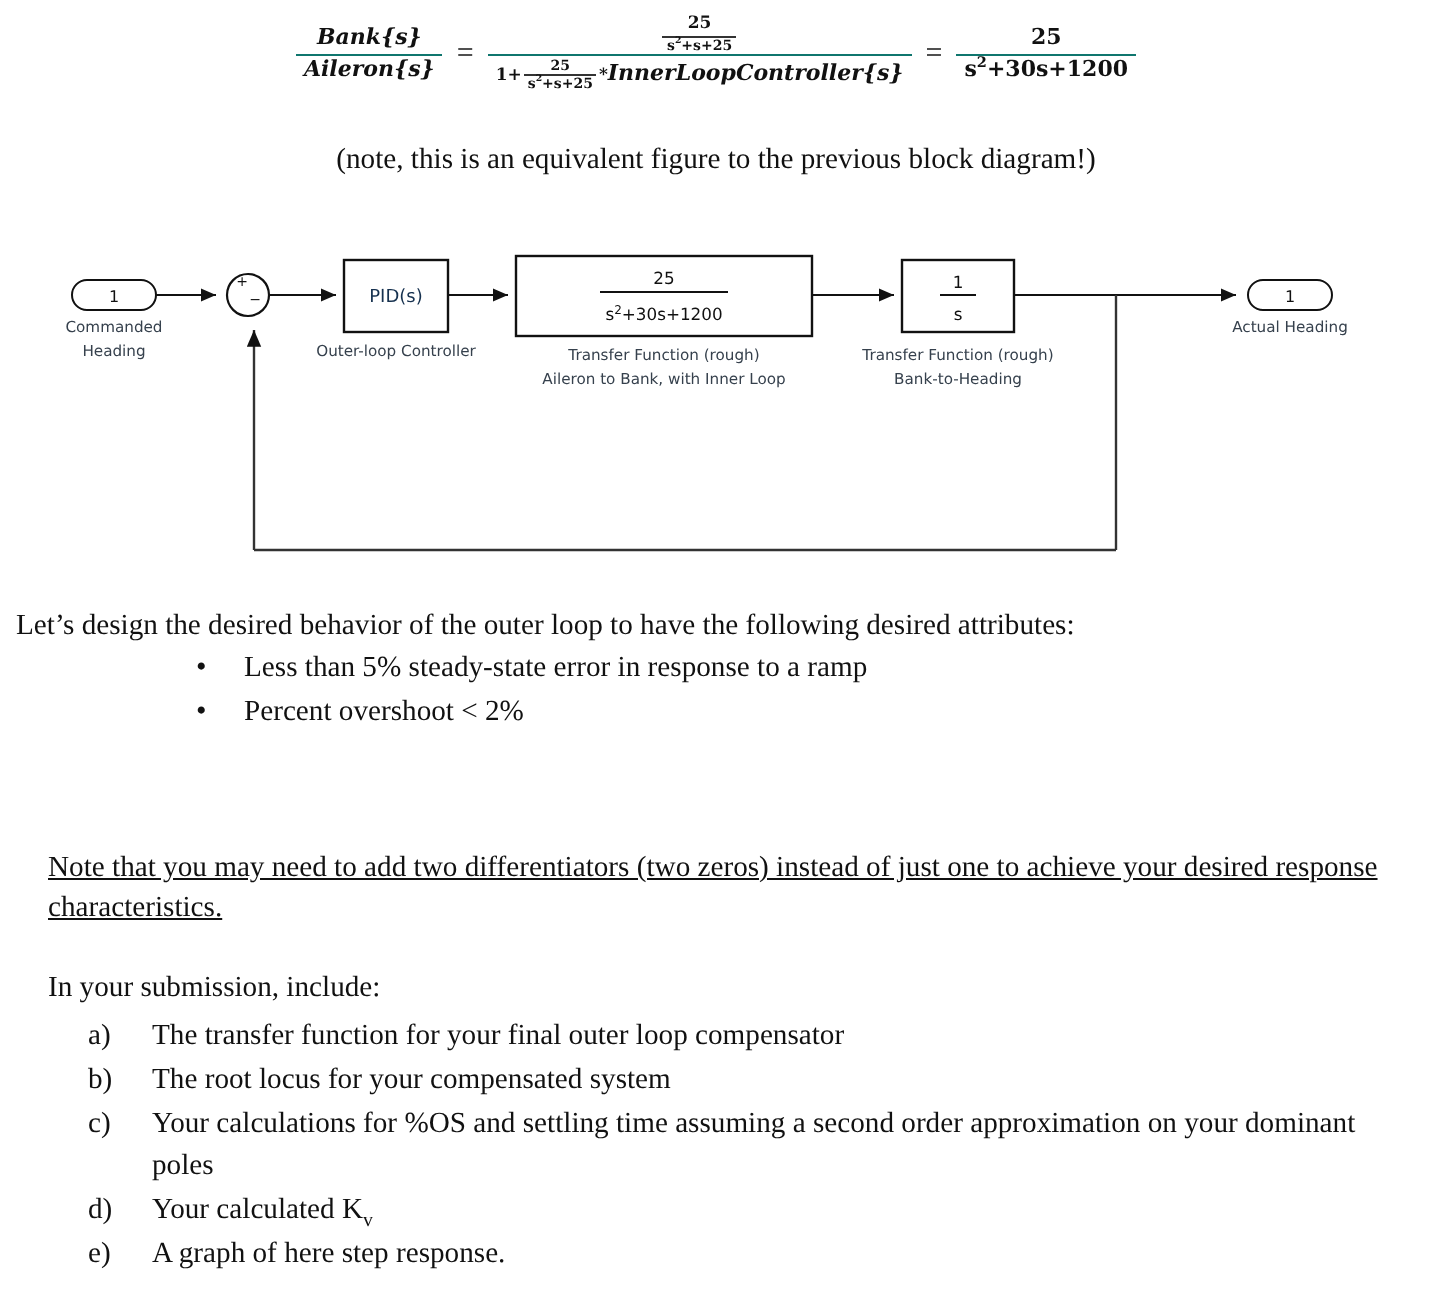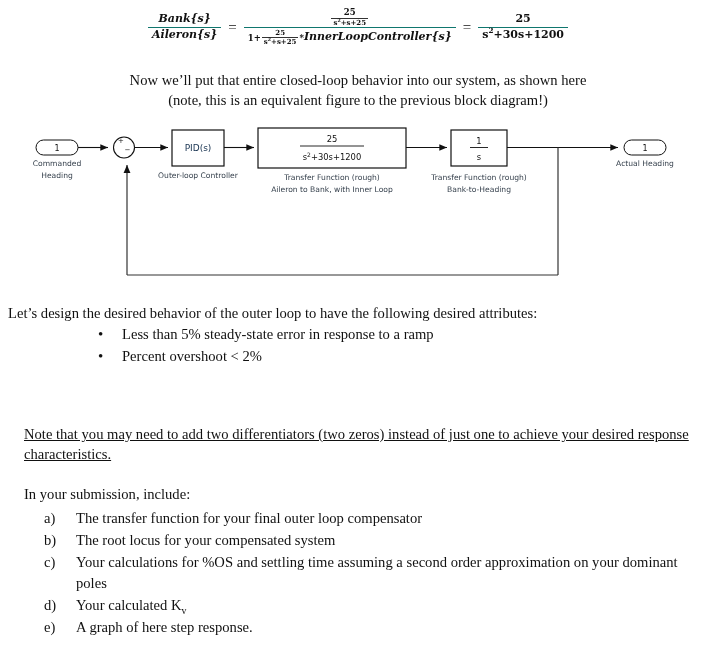--- a/index.html
+++ b/index.html
@@ -237,21 +237,20 @@
 
     <span class="frac">
       <span class="num upright">25</span>
       <span class="den upright"><span>s</span><sup class="exp">2</sup><span>+30s+1200</span></span>
     </span>
 
   </div>
 </div>
 
 <div class="para" id="intro-para">
-  <span id="intro-line-1">Now we’ll put that entire closed-loop behavior into our system, as shown here</span>
   <span id="intro-line-2">(note, this is an equivalent figure to the previous block diagram!)</span>
 </div>
 
 <div id="block-diagram">
   <svg width="716" height="175" viewBox="0 0 716 175" xmlns="http://www.w3.org/2000/svg">
     <defs>
       <marker id="arrow" markerWidth="8" markerHeight="8" refX="7" refY="3" orient="auto">
         <path d="M0,0 L7,3 L0,6 z" fill="#111"></path>
       </marker>
       <marker id="arrowup" markerWidth="8" markerHeight="8" refX="7" refY="3" orient="auto">

